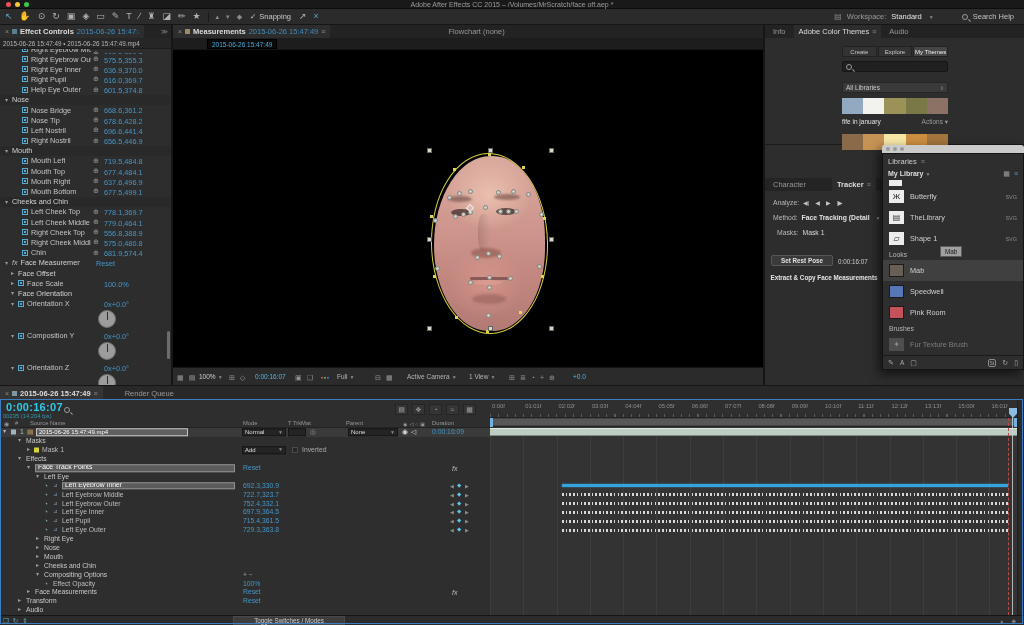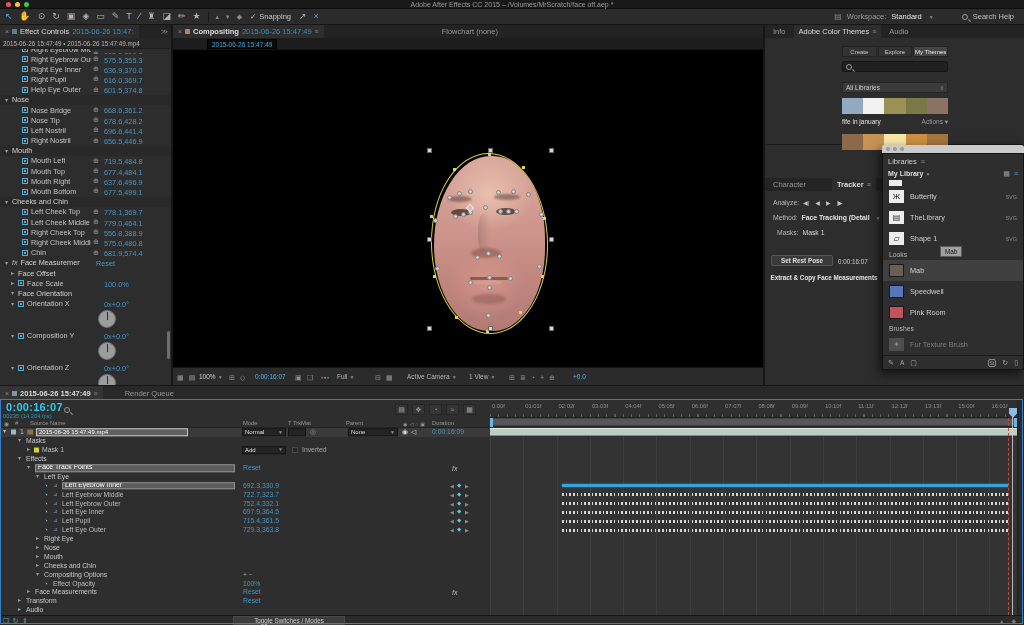--- a/index.html
+++ b/index.html
@@ -236,21 +236,21 @@
       <span class="mag"></span>
       <span>Search Help</span>
     </div>
   </div>
 
   <div id="ec-panel">
     <div class="tabbar">
       <div class="tab-active">
         <span class="chrome">×</span>
         <span style="width:5px;height:5px;background:#5a7e8c"></span>
-        <span style="font-weight:normal;white-space:nowrap">Effect Controls</span>
+        <span style="font-weight:bold;white-space:nowrap">Effect Controls</span>
         <span class="docblue" style="white-space:nowrap;overflow:hidden;max-width:62px">2015-06-26 15:47:49.m</span>
       </div>
       <span style="margin-left:auto;padding-right:3px" class="chrome">≫</span>
     </div>
     <div id="ec-src">2015-06-26 15:47:49 • 2015-06-26 15:47:49.mp4</div>
     <div id="ec-rows">
         <div class="ecrow ec-pt ecclip">
           <div class="ecin">
             <span class="pticon"></span>
             <span class="eclabel">Right Eyebrow Middle</span>
@@ -475,21 +475,21 @@
         </div>
       </div>
     <div id="ec-scroll"></div>
   </div>
 
   <div id="comp-panel">
     <div class="tabbar">
       <div class="tab-active">
         <span class="chrome">×</span>
         <span style="width:5px;height:5px;background:#a08a62"></span>
-        <span style="font-weight:bold">Compositing</span>
+        <span style="font-weight:bold">Measurements</span>
         <span class="docblue">2015-06-26 15:47:49</span>
         <span class="chrome">≡</span>
       </div>
       <div class="tabpad" style="margin-left:110px">Flowchart (none)</div>
     </div>
     <div id="comp-crumb">
       <div id="crumb-chip">2015-06-26 15:47:49</div>
     </div>
     <div id="viewport">
       <div id="mask-outline"></div>

